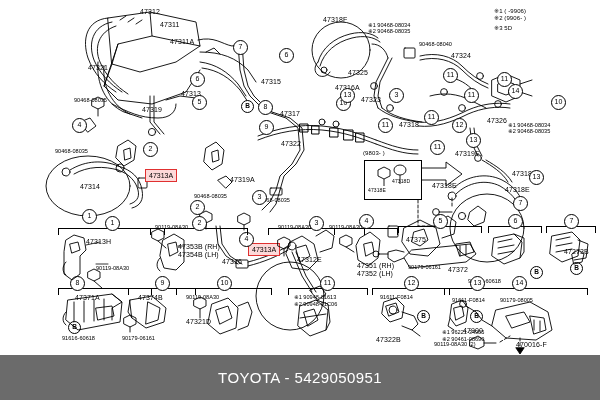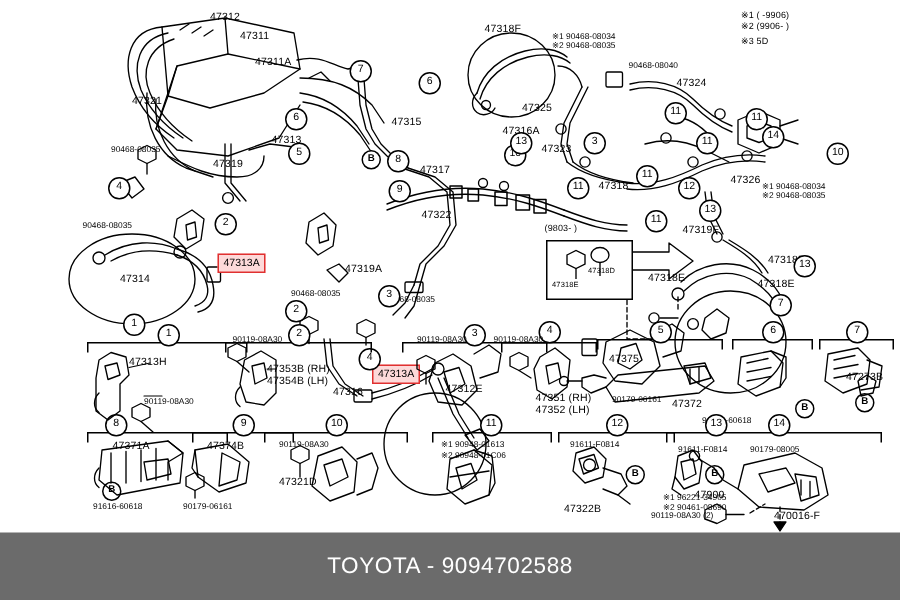--- a/index.html
+++ b/index.html
@@ -461,16 +461,16 @@
       <path d="M500 342 L510 336" stroke-dasharray="3 2"></path>
       <path d="M470 340 L478 336 L484 340 L484 346 L478 349 L470 346 Z"></path>
       <path d="M484 343 L496 343"></path>
       <path d="M520 338 L520 350" stroke-dasharray="3 2"></path>
       <path d="M516 348 L520 354 L524 348 Z" fill="#000"></path>
 
     </g>
   </svg>
 
   <div id="footer">
-    <span>TOYOTA - 9094702588</span>
+    <span>TOYOTA - 5429050951</span>
   </div>
 
 </div>
 
 </body></html>

